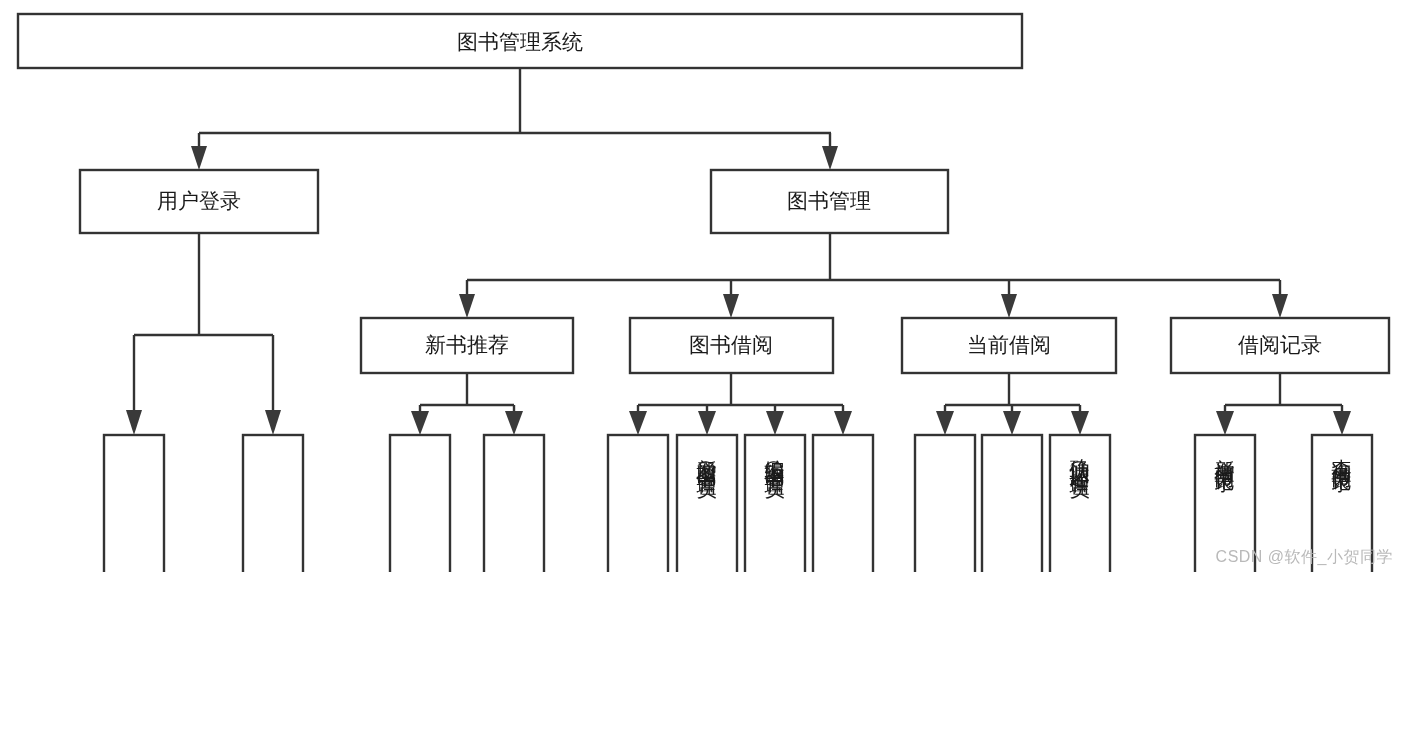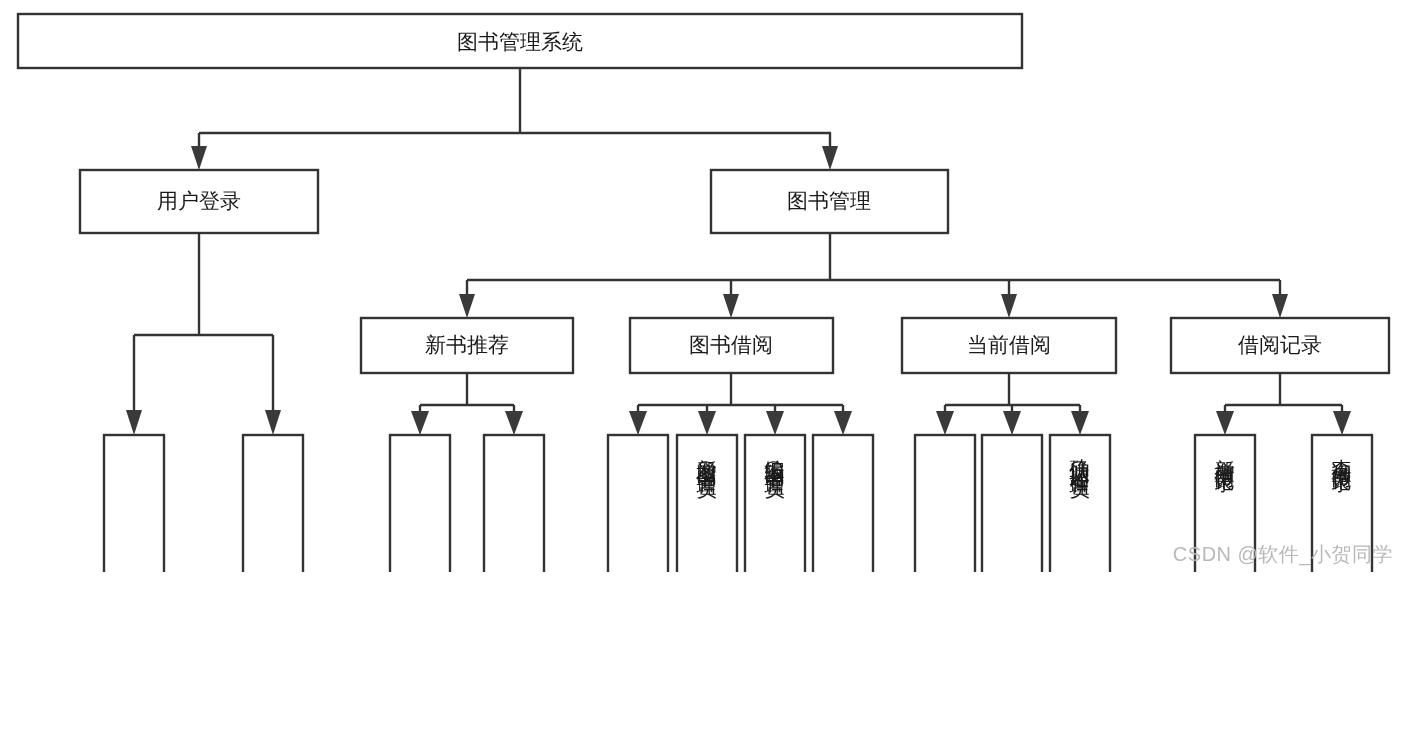--- a/index.html
+++ b/index.html
@@ -45,21 +45,21 @@
     font-size: 21px;
     fill: #1a1a1a;
     text-anchor: middle;
     dominant-baseline: middle;
   }
   .watermark-text {
     position: absolute;
     right: 12px;
     bottom: 4px;
     font-family: "Liberation Sans", "DejaVu Sans", sans-serif;
-    font-size: 20px;
+    font-size: 16px;
     color: #b9b9b9;
     letter-spacing: 0.5px;
     white-space: nowrap;
     pointer-events: none;
     user-select: none;
     text-align: right;
   }
   .vlabel-text {
     writing-mode: vertical-rl;
     text-orientation: upright;

